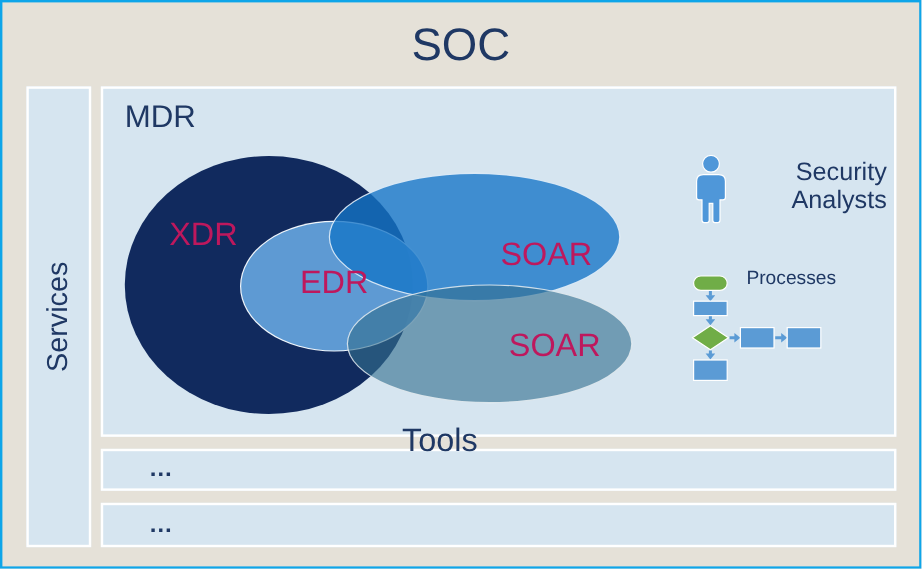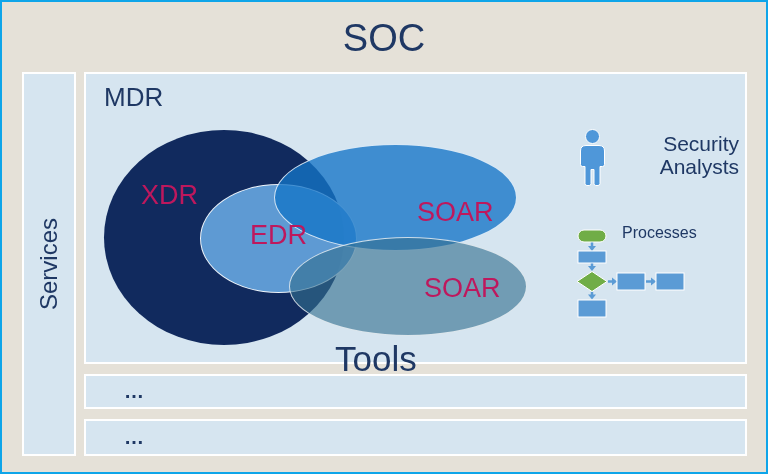--- a/index.html
+++ b/index.html
@@ -69,22 +69,22 @@
   .vlabel{
     position:absolute;z-index:5;
     font-size:27px;line-height:31px;color:#be185d;
   }
   .vl-xdr{left:55px;top:106px;}
   .vl-edr{left:164px;top:146px;}
   .vl-soar{left:331px;top:106px;margin-top:17px;}
   .vl-siem{left:338px;top:199px;}
   .tools-label{
     position:absolute;z-index:5;
-    left:249px;top:265px;
-    font-size:35px;color:var(--navy);
+    left:249px;top:278px;
+    font-size:27px;color:var(--navy);
   }
   .person-icon{position:absolute;left:491px;top:55px;width:31px;height:59px;z-index:5;}
   .analysts-label{
     position:absolute;left:543px;top:58px;width:110px;
     font-size:21px;line-height:23px;color:var(--navy);z-index:5;text-align:right;
   }
   .flow-icon{position:absolute;left:490px;top:154px;width:112px;height:91px;z-index:5;}
   .processes-label{
     position:absolute;left:536px;top:150px;
     font-size:16px;color:var(--navy);z-index:5;

